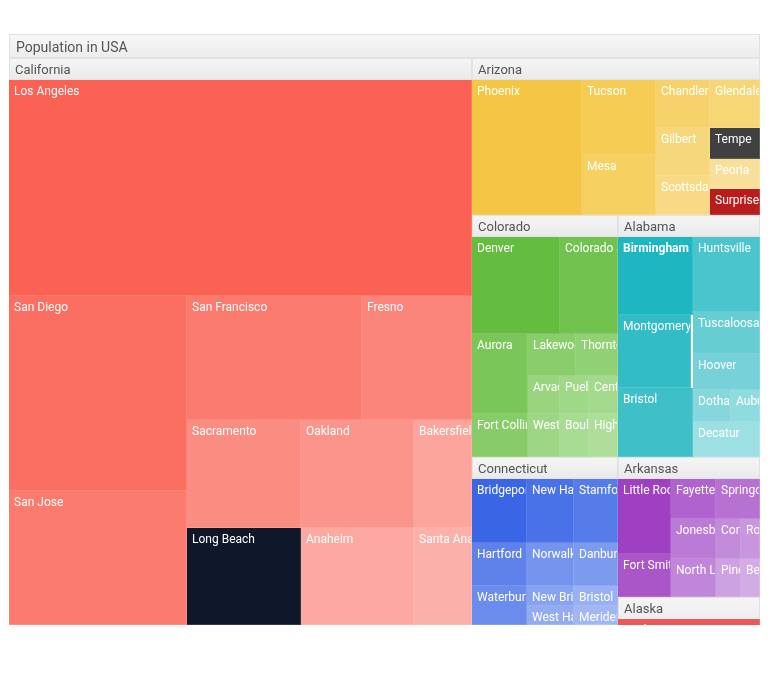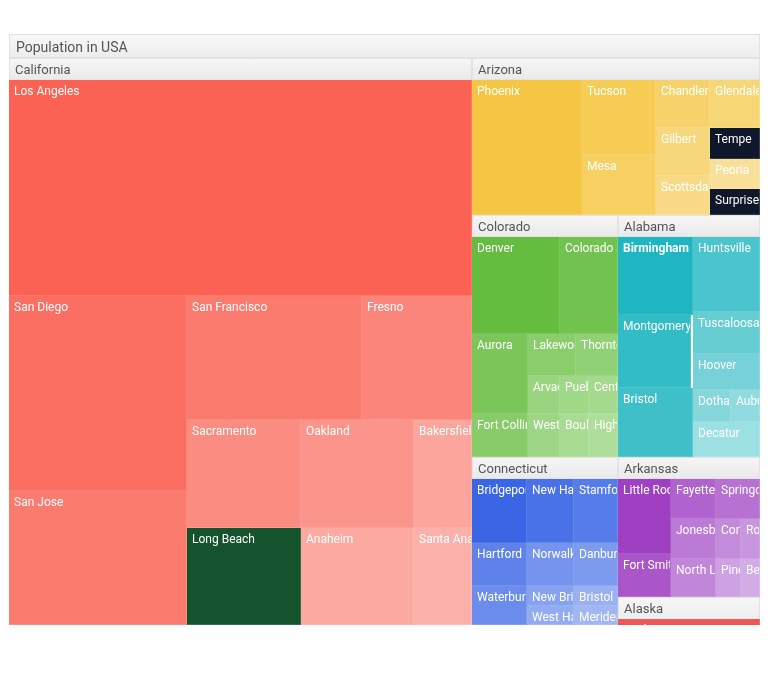--- a/index.html
+++ b/index.html
@@ -57,35 +57,35 @@
       <div class="group-header" style="left: 609px; top: 423px; width: 142px; height: 22px;">Arkansas</div>
       <div class="group-header" style="left: 609px; top: 563px; width: 142px; height: 34px;">Alaska</div>
     </div>
   <div id="cells">
       <div class="cell" style="left: 0px; top: 46px; width: 463px; height: 216px; background: rgb(251, 98, 84);">Los Angeles</div>
       <div class="cell" style="left: 0px; top: 262px; width: 178px; height: 195px; background: rgb(251, 111, 98);">San Diego</div>
       <div class="cell" style="left: 0px; top: 457px; width: 178px; height: 134px; background: rgb(251, 123, 111);">San Jose</div>
       <div class="cell" style="left: 178px; top: 262px; width: 175px; height: 124px; background: rgb(251, 122, 110);">San Francisco</div>
       <div class="cell" style="left: 353px; top: 262px; width: 110px; height: 124px; background: rgb(251, 133, 122);">Fresno</div>
       <div class="cell" style="left: 178px; top: 386px; width: 114px; height: 108px; background: rgb(251, 140, 130);">Sacramento</div>
-      <div class="cell" style="left: 178px; top: 494px; width: 114px; height: 97px; background: #14532d;">Long Beach</div>
+      <div class="cell" style="left: 178px; top: 494px; width: 114px; height: 97px; background: #0f172a;">Long Beach</div>
       <div class="cell" style="left: 292px; top: 386px; width: 113px; height: 108px; background: rgb(251, 149, 140);">Oakland</div>
       <div class="cell" style="left: 405px; top: 386px; width: 58px; height: 108px; background: rgb(251, 165, 157);">Bakersfield</div>
       <div class="cell" style="left: 292px; top: 494px; width: 113px; height: 97px; background: rgb(251, 169, 161);">Anaheim</div>
       <div class="cell" style="left: 405px; top: 494px; width: 58px; height: 97px; background: rgb(251, 177, 170);">Santa Ana</div>
       <div class="cell" style="left: 463px; top: 46px; width: 110px; height: 135px; background: rgb(245, 198, 67);">Phoenix</div>
       <div class="cell" style="left: 573px; top: 46px; width: 74px; height: 75px; background: rgb(246, 204, 84);">Tucson</div>
       <div class="cell" style="left: 573px; top: 121px; width: 74px; height: 60px; background: rgb(246, 208, 97);">Mesa</div>
       <div class="cell" style="left: 647px; top: 46px; width: 54px; height: 48px; background: rgb(247, 210, 107);">Chandler</div>
       <div class="cell" style="left: 701px; top: 46px; width: 50px; height: 48px; background: rgb(247, 214, 118);">Glendale</div>
       <div class="cell" style="left: 647px; top: 94px; width: 54px; height: 48px; background: rgb(247, 215, 124);">Gilbert</div>
       <div class="cell" style="left: 647px; top: 142px; width: 54px; height: 39px; background: rgb(248, 218, 134);">Scottsdale</div>
-      <div class="cell" style="left: 701px; top: 94px; width: 50px; height: 31px; background: #0f172a;">Tempe</div>
+      <div class="cell" style="left: 701px; top: 94px; width: 50px; height: 31px; background: #404040;">Tempe</div>
       <div class="cell" style="left: 701px; top: 125px; width: 50px; height: 30px; background: rgb(249, 224, 154);">Peoria</div>
-      <div class="cell" style="left: 701px; top: 155px; width: 50px; height: 26px; background: #0f172a;">Surprise</div>
+      <div class="cell" style="left: 701px; top: 155px; width: 50px; height: 26px; background: #b91c1c;">Surprise</div>
       <div class="cell" style="left: 463px; top: 203px; width: 88px; height: 97px; background: rgb(100, 189, 63);">Denver</div>
       <div class="cell" style="left: 551px; top: 203px; width: 58px; height: 97px; background: rgb(114, 194, 79);">Colorado Springs</div>
       <div class="cell" style="left: 463px; top: 300px; width: 56px; height: 80px; background: rgb(122, 198, 88);">Aurora</div>
       <div class="cell" style="left: 463px; top: 380px; width: 56px; height: 43px; background: rgb(136, 204, 106);">Fort Collins</div>
       <div class="cell" style="left: 519px; top: 300px; width: 48px; height: 42px; background: rgb(138, 206, 108);">Lakewood</div>
       <div class="cell" style="left: 567px; top: 300px; width: 42px; height: 42px; background: rgb(145, 209, 117);">Thornton</div>
       <div class="cell" style="left: 519px; top: 342px; width: 32px; height: 38px; background: rgb(152, 213, 126);">Arvada</div>
       <div class="cell" style="left: 519px; top: 380px; width: 32px; height: 43px; background: rgb(157, 215, 133);">Westminster</div>
       <div class="cell" style="left: 551px; top: 342px; width: 29px; height: 38px; background: rgb(159, 216, 135);">Pueblo</div>
       <div class="cell" style="left: 580px; top: 342px; width: 29px; height: 38px; background: rgb(164, 218, 141);">Centennial</div>

